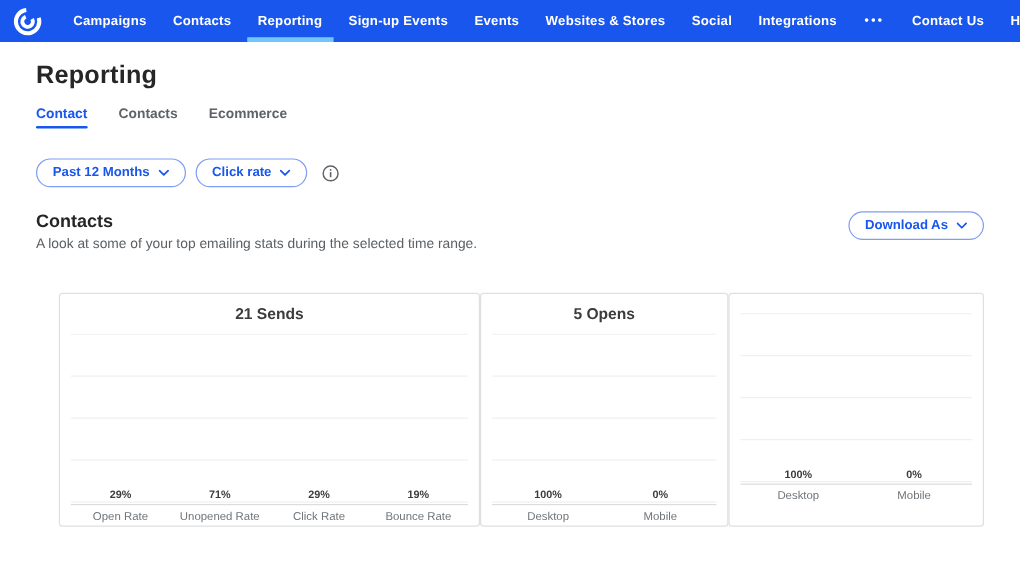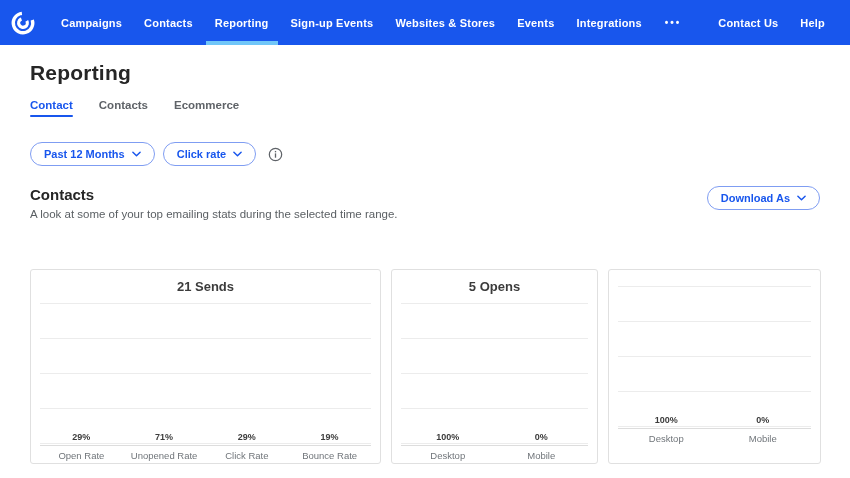--- a/index.html
+++ b/index.html
@@ -7,21 +7,21 @@
     --badge:#f6a020; --grid:#ececec; --cardborder:#e0e0e0;
   }
   *{box-sizing:border-box;}
   html,body{margin:0;padding:0;}
   body{
     width:850px;height:478px;background:#ffffff;overflow:hidden;
     font-family:"Liberation Sans", sans-serif;color:#2b2b2b;
   }
   
   .navbar{
-    height:45px;background:var(--nav);display:flex;align-items:stretch;
+    height:35px;background:var(--nav);display:flex;align-items:stretch;
     padding:0 14px 0 10px;position:relative;
   }
   .nav-logo{display:flex;align-items:center;margin-right:14px;cursor:pointer;}
   .nav-item{
     position:relative;display:flex;align-items:center;padding:0 11px;
     color:#ffffff;font-size:11px;font-weight:bold;letter-spacing:.2px;cursor:pointer;white-space:nowrap;
   }
   .nav-item.active::after{
     content:"";position:absolute;left:2px;right:2px;bottom:0;height:4px;background:var(--underline);
   }
@@ -37,21 +37,21 @@
   .filters{display:flex;align-items:center;gap:8px;margin-top:25px;}
   .pill{
     display:inline-flex;align-items:center;gap:7px;border:1.5px solid #7f9df2;border-radius:999px;
     padding:5px 13px;color:var(--accent);font-size:11px;font-weight:bold;background:#fff;cursor:pointer;white-space:nowrap;justify-content:flex-end;
   }
   .info-btn{display:flex;align-items:center;margin-left:4px;cursor:pointer;}
   .overview-row{display:flex;justify-content:space-between;align-items:flex-start;margin-top:20px;}
   .overview-title{font-size:15px;font-weight:bold;color:#262626;margin:0;}
   .overview-sub{font-size:11.5px;color:#5a5f63;margin-top:5px;}
   
-  .cards{display:flex;gap:10px;margin-top:49px;}
+  .cards{display:flex;gap:0;margin-top:34px;justify-content:flex-end;}
   .card{border:1px solid var(--cardborder);border-radius:3px;background:#fff;height:195px;padding:7px 9px 0 9px;}
   .card1{flex:0 0 351px;}
   .card2{flex:0 0 207px;}
   .card3{flex:0 0 213px;}
   .chart-title{text-align:center;font-size:13px;font-weight:bold;color:#3c3c3c;margin-top:2px;}
   .plot{
     display:flex;height:143px;margin-top:9px;align-items:flex-end;
     border-bottom:1px solid #dddddd;
     background:linear-gradient(to bottom,var(--grid) 1px,transparent 1px);
     background-size:100% 35px;
@@ -71,22 +71,23 @@
     <svg width="26" height="26" viewBox="0 0 24 24">
       <circle cx="12" cy="12" r="9" fill="none" stroke="#ffffff" stroke-width="3.1" stroke-dasharray="44 12.5" stroke-linecap="butt" transform="rotate(-18 12 12)"></circle>
       <circle cx="12" cy="12" r="4" fill="none" stroke="#ffffff" stroke-width="3" stroke-dasharray="19 6.2" stroke-linecap="butt" transform="rotate(-30 12 12)"></circle>
     </svg>
   </div>
 
   <div class="nav-item">Campaigns</div>
   <div class="nav-item">Contacts</div>
   <div class="nav-item active">Reporting</div>
   <div class="nav-item">Sign-up Events</div>
+  <div class="nav-item">Events</div>
   <div class="nav-item">Websites &amp; Stores</div>
-  <div class="nav-item">Events</div>
+  <div class="nav-item">Social</div>
   <div class="nav-item">Integrations</div>
   <div class="nav-item nav-more">•••</div>
 
   <div class="nav-right">
     <div class="nav-item">Contact Us</div>
     <div class="nav-item">Help</div>
 
   </div>
 </div>
 

